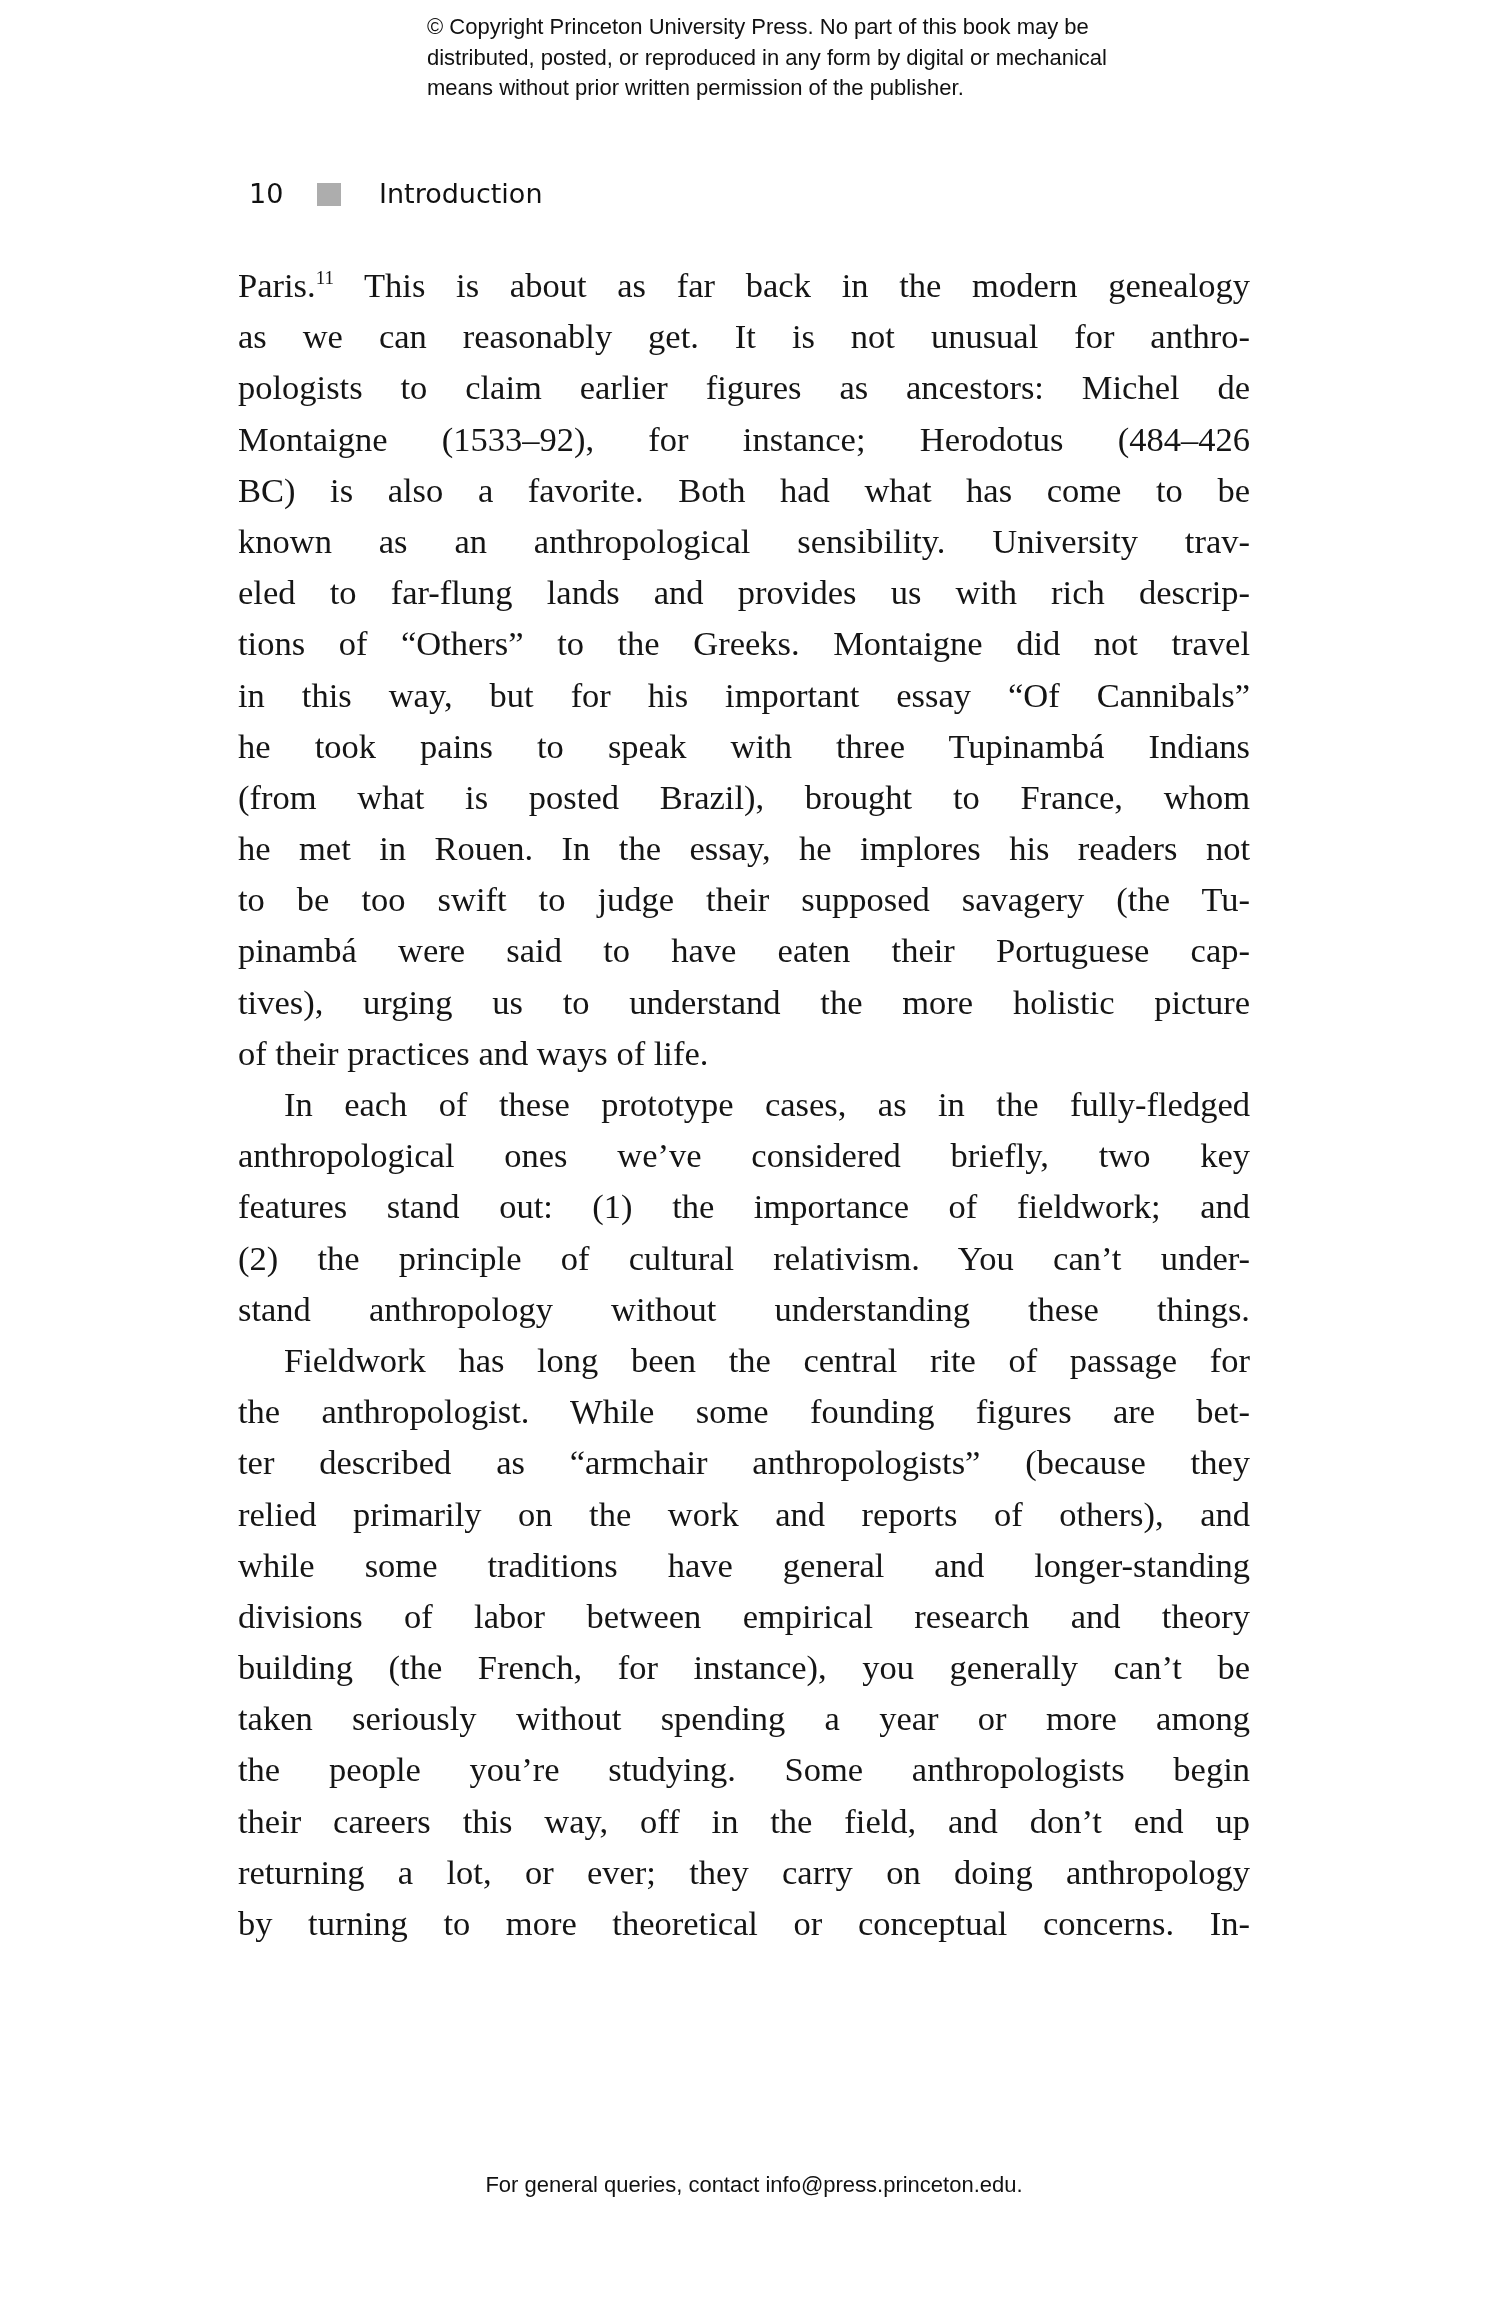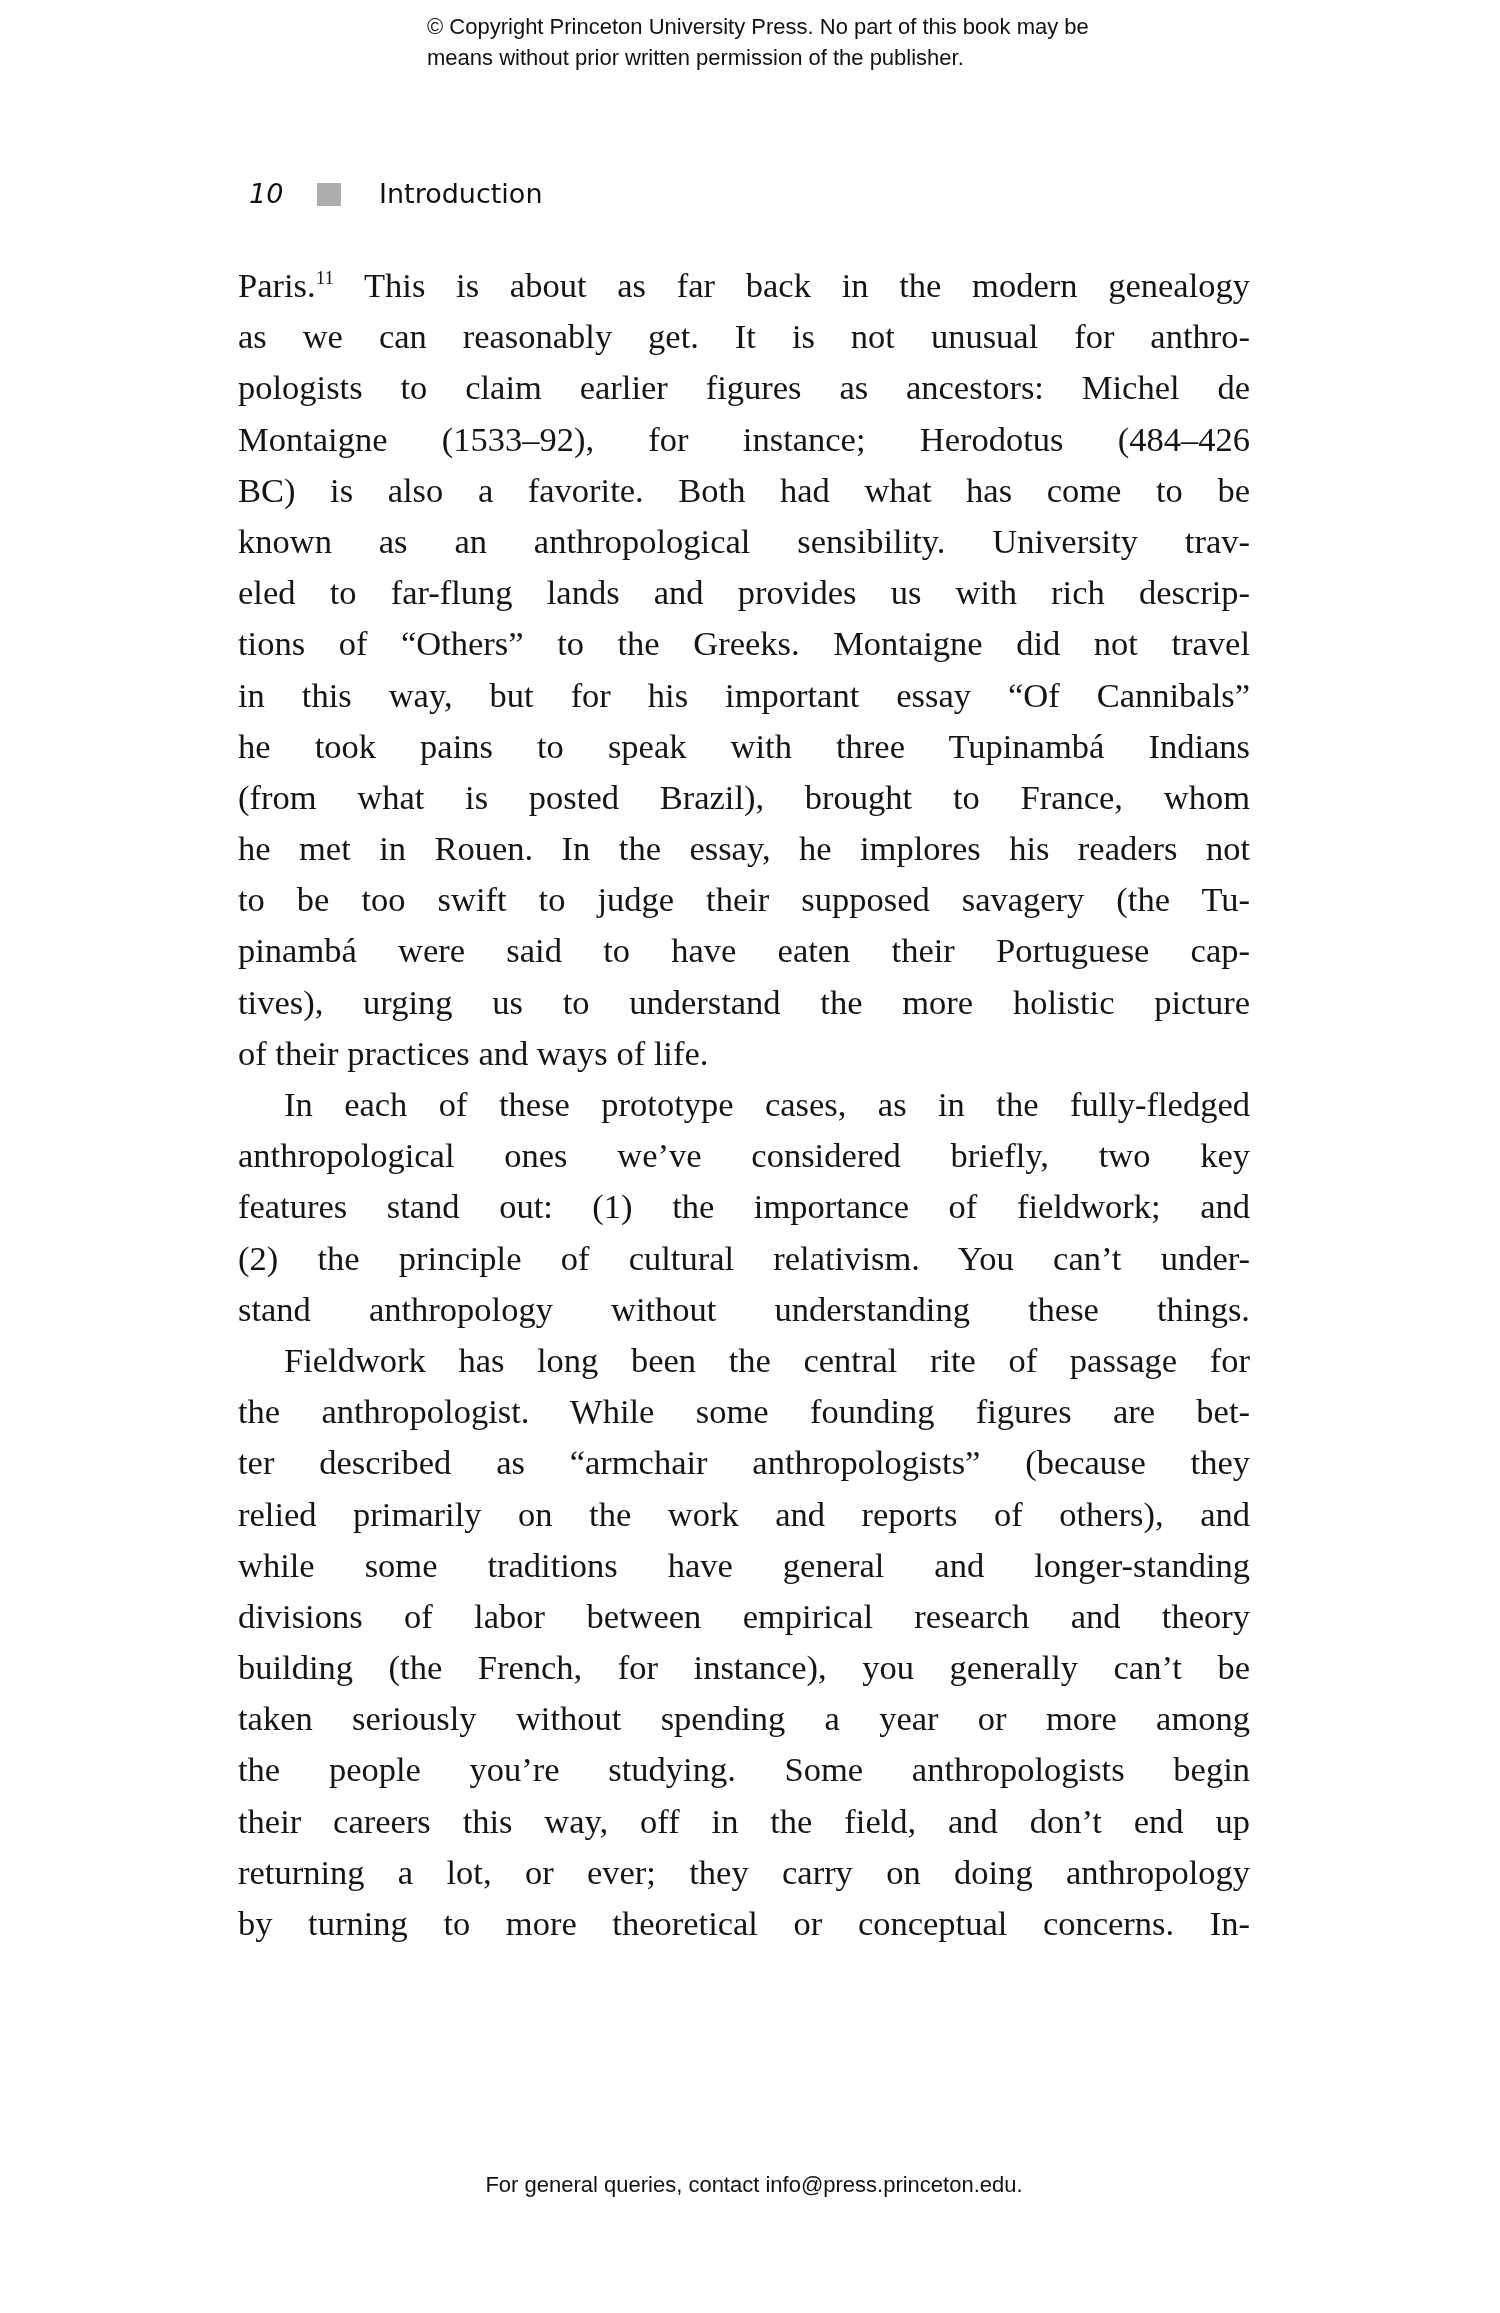--- a/index.html
+++ b/index.html
@@ -7,41 +7,42 @@
   .copyright {
     position: absolute; left: 380px; top: 12px; width: 900px;
     font-family: "Liberation Sans", sans-serif; font-size: 22px; line-height: 30.5px; color: #111; margin-left: 47px;
   }
   .copyright div { white-space: nowrap; }
   .running-head {
     position: absolute; left: 249px; top: 176px; height: 36px;
     font-family: "DejaVu Sans", sans-serif; font-size: 27px; line-height: 36px; color: #111;
     display: flex; align-items: center;
   }
-  .running-head .pageno { width: 68px; font-style: italic; }
+  .running-head .pageno { width: 68px; }
   .running-head .square { width: 24px; height: 23px; background: #adadad; margin-right: 38px; }
   .body-text {
     position: absolute; left: 238px; top: 260px; width: 1012px;
     font-family: "Liberation Serif", serif; font-size: 34.5px; line-height: 51.2px; color: #151515;
   }
   .body-text .line { display: block; white-space: nowrap; text-align: justify; text-align-last: justify; height: 51.2px; }
   .body-text .line.last { text-align-last: left; }
   .body-text .line.indent { padding-left: 46px; box-sizing: border-box; }
   .body-text sup { font-size: 19px; vertical-align: 13px; line-height: 0; }
   .footer {
     position: absolute; left: 0; width: 1500px; top: 2170px; text-align: center;
     font-family: "Liberation Sans", sans-serif; font-size: 22px; line-height: 30px; color: #111;
   }
   .footer span { position: relative; left: 4px; }
 </style>
 </head>
 <body>
 
 <div class="copyright">
   <div>© Copyright Princeton University Press. No part of this book may be</div>
+  <div>distributed, posted, or reproduced in any form by digital or mechanical</div>
   <div>means without prior written permission of the publisher.</div>
 </div>
 
 <div class="running-head">
   <span class="pageno">10</span>
   <span class="square" style="background: rgb(173, 173, 173);"></span>
   <span>Introduction</span>
 </div>
 
 <div class="body-text">

